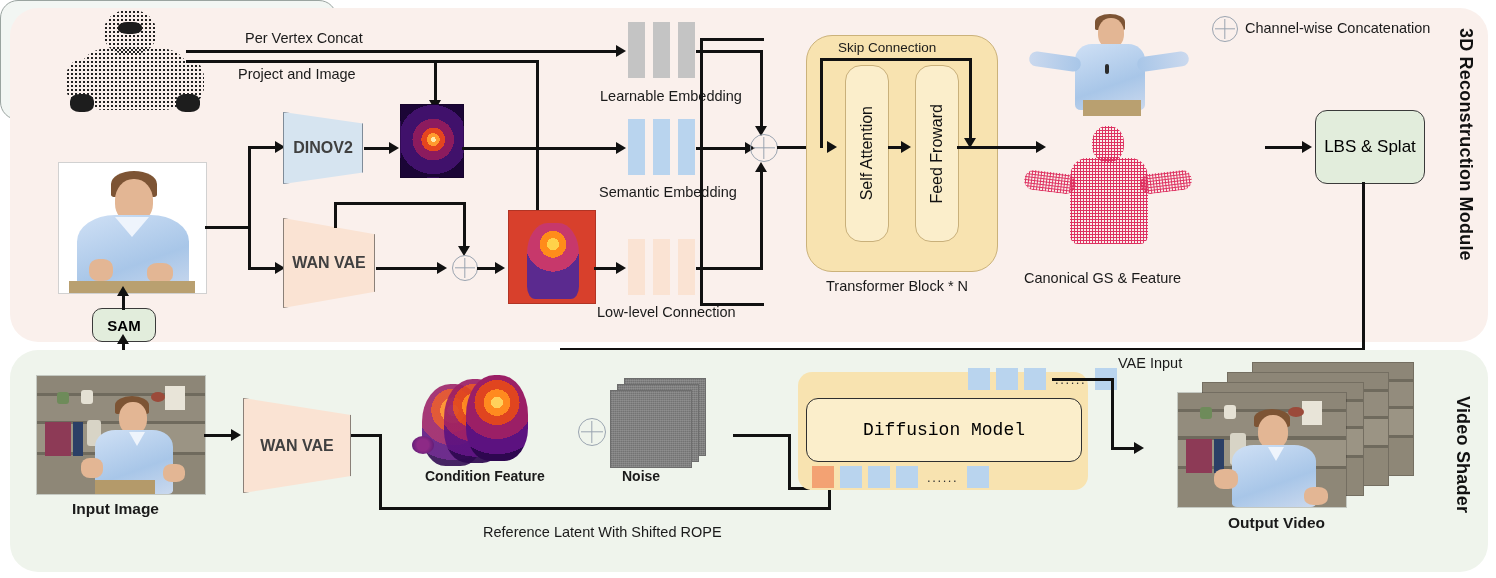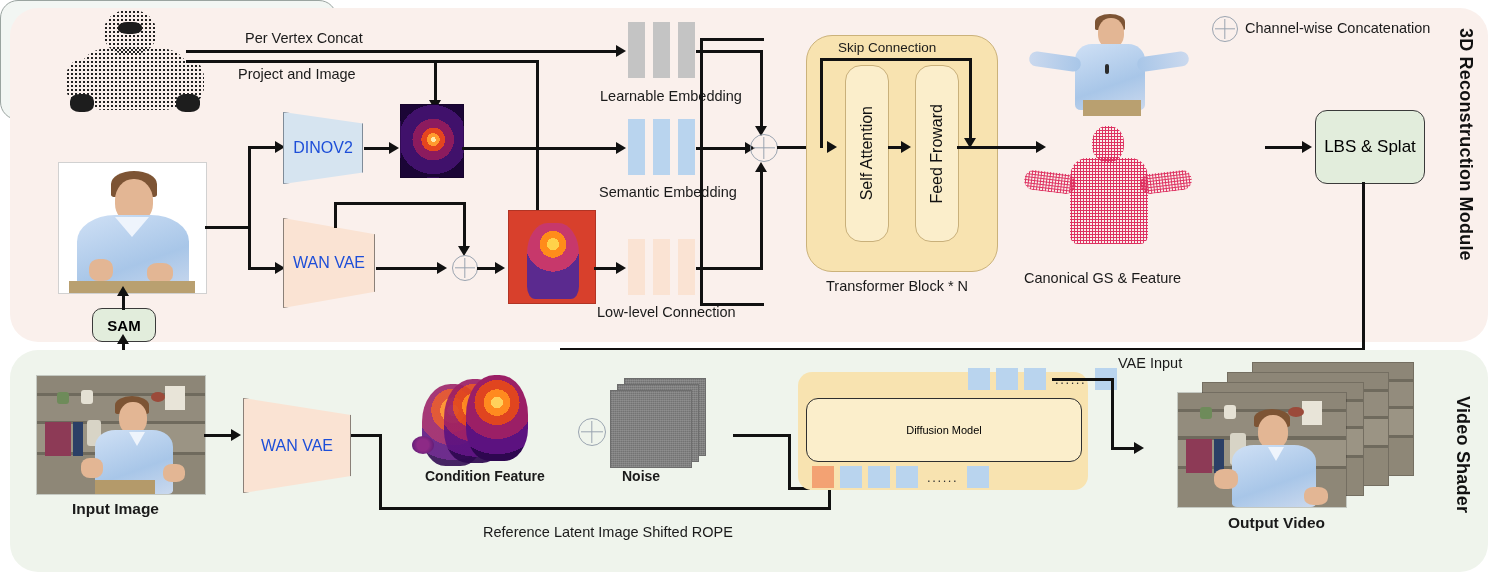--- a/index.html
+++ b/index.html
@@ -37,21 +37,21 @@
         display:flex;align-items:center;justify-content:center;text-align:center;}
   .green{background:#e2eddc;}
   .yellowbig{background:#f8e3b0;border:1.3px solid #cbb27a;border-radius:26px;}
   .yellowinner{background:#fbeecb;border:1.3px solid #c9b07a;border-radius:16px;}
   .graybox{background:#f2f6f3;border:1.5px solid #9aa4a0;border-radius:18px;}
 
   .vtext{writing-mode:vertical-rl;transform:rotate(180deg);font-size:16px;color:#111;}
 
   
   .trap{position:absolute;display:flex;align-items:center;justify-content:center;}
-  .trap .lbl{font-weight:400;font-size:16px;color:#1d4ed8;position:relative;z-index:2;}
+  .trap .lbl{font-weight:700;font-size:16px;color:#404040;position:relative;z-index:2;}
   .trap .shape{position:absolute;inset:0;}
 
   
   .emb{position:absolute;display:flex;gap:8px;}
   .emb span{display:block;width:17px;height:56px;}
 
   
   .tokrow{position:absolute;display:flex;align-items:center;gap:6px;}
   .tok{width:22px;height:22px;display:block;}
   .dots{font-size:13px;letter-spacing:1.6px;color:#333;line-height:1;padding:0 3px;}
@@ -325,21 +325,21 @@
     <div class="shape" style="background:#fae3d3;border:1.5px solid #8a8078;
          clip-path:polygon(0 0,100% 18%,100% 82%,0 100%);"></div>
     <span class="lbl">WAN VAE</span>
   </div>
 
   <div class="ln h" style="left:351px;top:434px;width:31px;"></div>
   <div class="ln v" style="left:379px;top:434px;height:76px;"></div>
   <div class="ln h" style="left:379px;top:507px;width:452px;"></div>
   <div class="ln v" style="left:828px;top:470px;height:40px;"></div>
   <div class="arrow u" style="left:823px;top:463px;"></div>
-  <div class="cap" style="left:483px;top:524px;">Reference  Latent Image Shifted ROPE</div>
+  <div class="cap" style="left:483px;top:524px;">Reference  Latent With Shifted ROPE</div>
 
   <div class="graybox" style="left:398px;top:372px;width:335px;height:118px;"></div>
 
   <div class="condblob" style="left:422px;top:384px;width:62px;height:82px;opacity:.88;"></div>
   <div class="condblob" style="left:444px;top:379px;width:62px;height:84px;opacity:.92;"></div>
   <div class="condblob" style="left:466px;top:375px;width:62px;height:86px;"></div>
   <div style="position:absolute;left:412px;top:436px;width:22px;height:18px;border-radius:50%;
               background:radial-gradient(circle,#8d2a86 0 40%,#4b1570 100%);"></div>
   <div class="cap b" style="left:425px;top:468px;font-size:14px;">Condition Feature</div>
 
@@ -366,21 +366,21 @@
 
   <div class="tokrow" style="left:968px;top:368px;">
     <span class="tok" style="background:#b9d4ee;"></span>
     <span class="tok" style="background:#b9d4ee;"></span>
     <span class="tok" style="background:#b9d4ee;"></span>
     <span class="dots">......</span>
     <span class="tok" style="background:#b9d4ee;"></span>
   </div>
 
   <div class="rbox" style="left:806px;top:398px;width:274px;height:62px;background:#fbeecb;border:1.4px solid #2f2f2f;border-radius:12px;flex-direction:column;">
-    <span style="font-size:11px;line-height:21px;">Diffusion Model</span>
+    <span style="font-size:18px;line-height:21px;font-family:Liberation Mono, monospace;">Diffusion Model</span>
   </div>
 
   <div class="tokrow" style="left:812px;top:466px;">
     <span class="tok" style="background:#f3a273;"></span>
     <span class="tok" style="background:#b9d4ee;"></span>
     <span class="tok" style="background:#b9d4ee;"></span>
     <span class="tok" style="background:#b9d4ee;"></span>
     <span class="dots">......</span>
     <span class="tok" style="background:#b9d4ee;"></span>
   </div>

